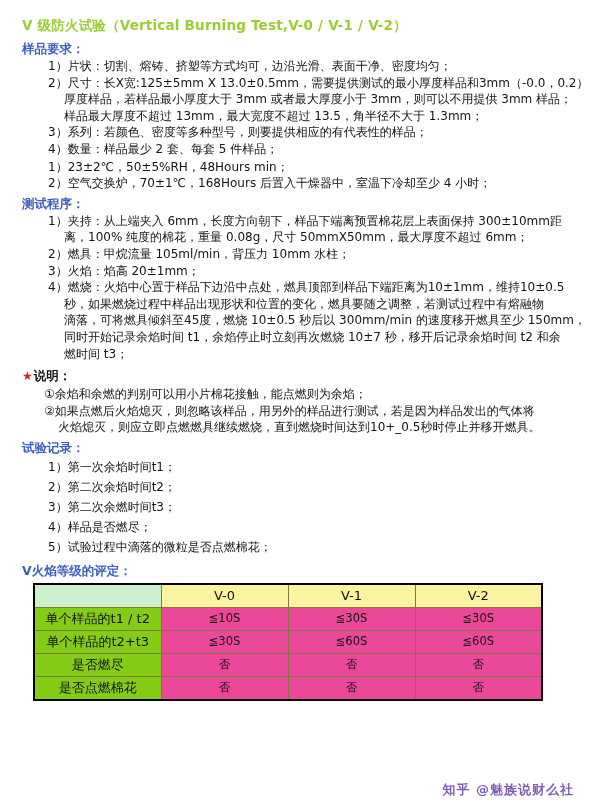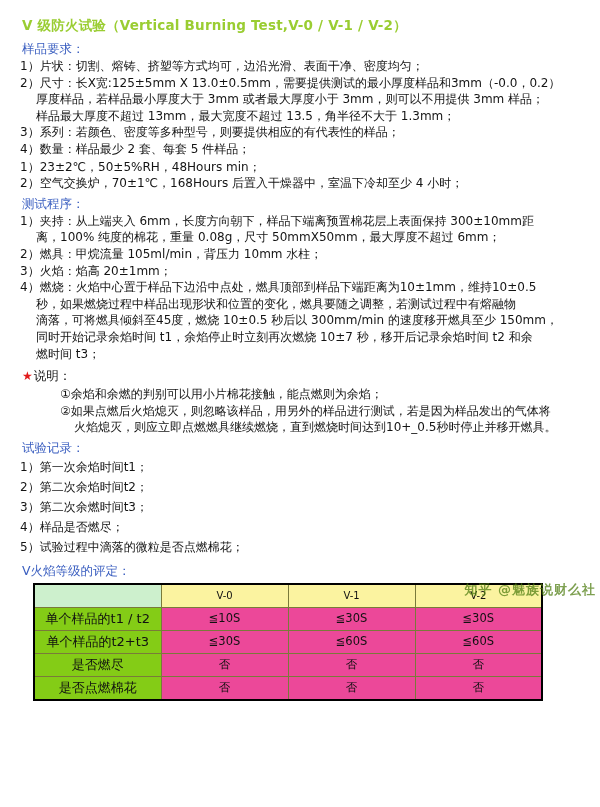--- a/index.html
+++ b/index.html
@@ -10,66 +10,65 @@
   body {
     width: 600px;
     height: 807px;
     font-family: "DejaVu Sans", "Liberation Sans", sans-serif;
     color: #1a1a1a;
     overflow: hidden;
     position: relative;
   }
   .page {
     width: 600px;
-    height: 607px;
+    height: 807px;
     position: relative;
     box-sizing: border-box;
     padding: 0;
   }
   .doc-title {
     color: #9acd32;
     font-weight: bold;
     font-size: 13.5px;
     letter-spacing: 0.2px;
     padding: 16px 0 4px 22px;
     line-height: 18px;
     white-space: nowrap;
   }
   .sec-head {
     color: #3b5fc0;
     font-size: 12.5px;
-    font-weight: normal;
+    font-weight: bold;
     padding: 2px 0 1px 22px;
     line-height: 17px;
   }
   .sec-head.note-head {
     color: #111111;
     padding-left: 22px;
   }
   .star {
     color: #e21b1b;
     font-size: 12px;
     margin-right: 1px;
   }
   .item {
     font-size: 12px;
     line-height: 16.6px;
-    padding-left: 20px;
+    padding-left: 48px;
     padding-right: 10px;
     color: #141414;
     text-align: left;
     letter-spacing: 0px;
   }
   .item .cont {
     display: block;
     padding-left: 16px;
   }
   .item.note-item {
     padding-left: 44px;
-    margin-left: 16px;
   }
   .item.note-item .cont {
     padding-left: 14px;
   }
   .spacer-sm { height: 3px; }
   .spacer-xs { height: 1px; }
 
   
   .table-wrap {
     padding: 3px 0 0 33px;
@@ -96,28 +95,28 @@
     font-size: 13px;
   }
   table.grade td.corner {
     background: #cdf0cd;
   }
   table.grade td.val {
     background: #ec4899;
   }
   table.grade td.colhead {
     background: #fbf3a0;
-    font-size: 10px;
+    font-size: 13px;
   }
   .watermark {
     position: absolute;
-    right: 4px;
+    right: 26px;
     bottom: 8px;
     font-size: 13px;
-    color: #4d7c0f;
+    color: #4c1d95;
     opacity: 0.72;
     font-weight: bold;
     letter-spacing: 1px;
     pointer-events: none;
     white-space: nowrap;
   }
 </style>
 </head>
 <body>
 

